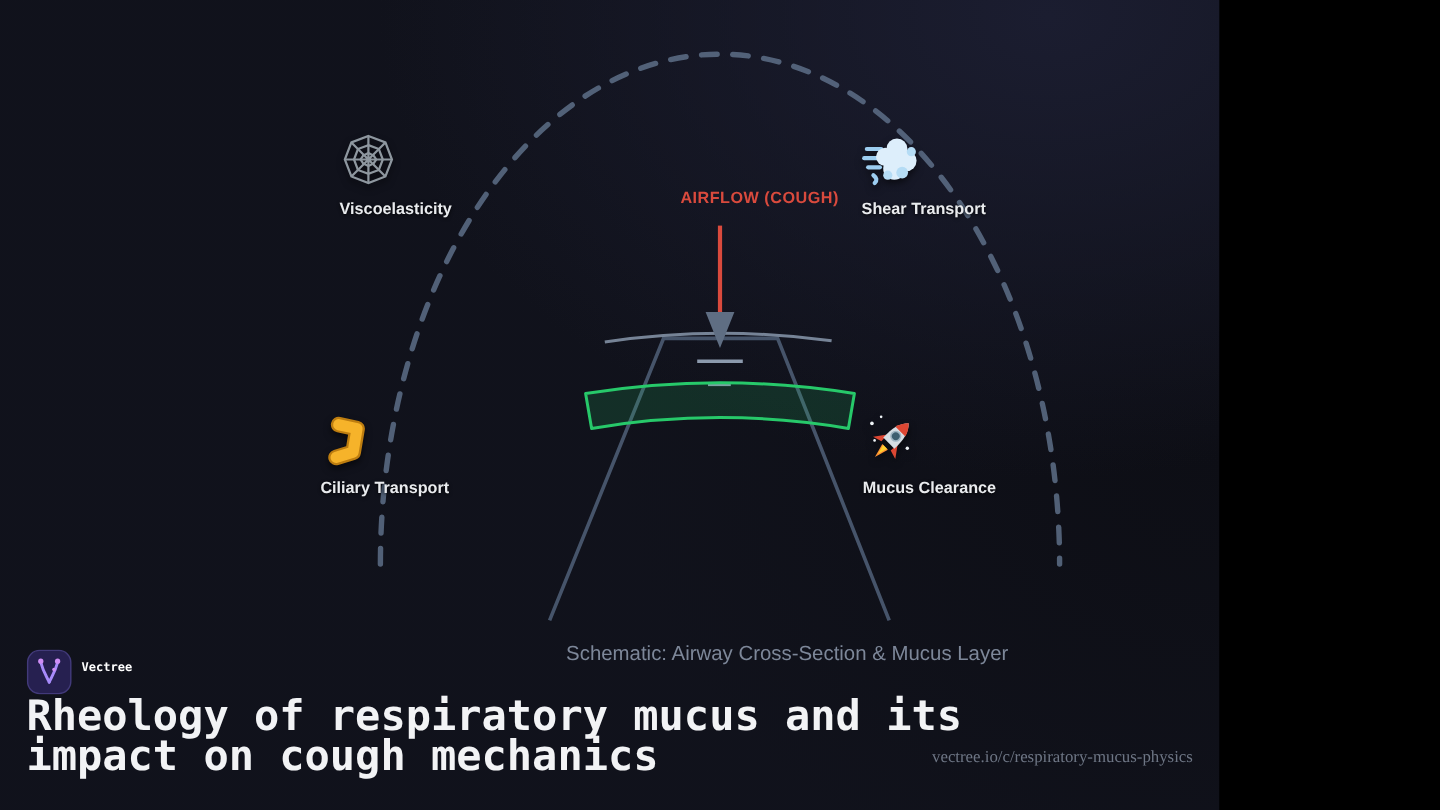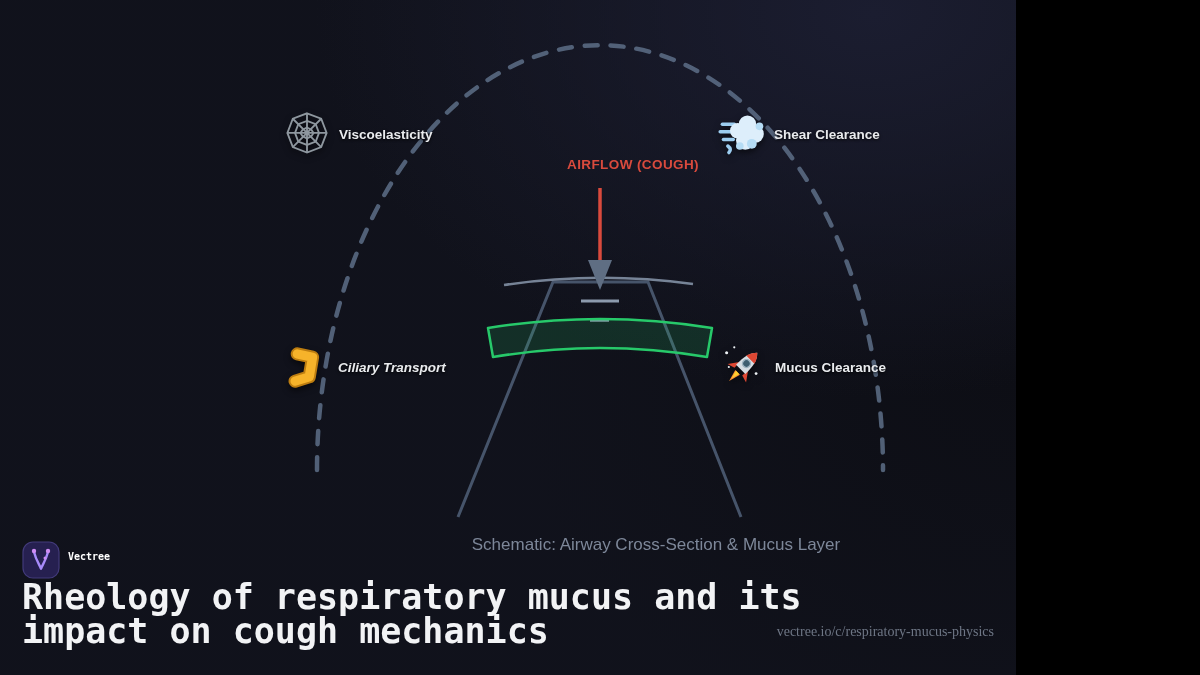--- a/index.html
+++ b/index.html
@@ -21,22 +21,22 @@
   .diagram-svg{position:absolute;left:0;top:0;}
   .dashed-arc{fill:none;stroke:var(--slate-dash);stroke-width:4.5;
     stroke-dasharray:13 13;stroke-linecap:round;opacity:.85;}
   .walls{fill:none;stroke:var(--slate);stroke-width:3;stroke-opacity:.92;}
   .opening-arc{fill:none;stroke:var(--slate-light);stroke-width:2.5;stroke-opacity:.9;}
   .flow-mark{stroke:#8c9aad;stroke-linecap:butt;}
   .mucus{fill:var(--green-fill);stroke:var(--green);stroke-width:2.5;stroke-linejoin:round;}
   .arrow-shaft{stroke:var(--red);stroke-width:3.5;}
   .arrow-head{fill:#5f6e83;}
 
-  .feature{position:absolute;width:180px;display:flex;flex-direction:row;
-    align-items:center;gap:8px;}
+  .feature{position:absolute;width:180px;display:flex;flex-direction:column;
+    gap:8px;}
   .feature .icon{width:48px;height:48px;display:block;
     filter:drop-shadow(0 3px 3px rgba(0,0,0,0.55));}
   .feature .flabel{font-size:13.5px;font-weight:bold;color:var(--label);
     text-shadow:0 1px 3px rgba(0,0,0,0.85);white-space:nowrap;}
 
   .airflow-label{position:absolute;left:633px;top:157px;transform:translateX(-50%);
     color:var(--red);font-size:13.5px;font-weight:bold;letter-spacing:.4px;white-space:nowrap;}
   .caption{position:absolute;left:656px;top:535px;transform:translateX(-50%);
     color:var(--caption);font-size:17px;white-space:nowrap;}
 
@@ -98,24 +98,24 @@
           <circle cx="34" cy="22" r="8"></circle>
         <circle cx="25" cy="28" r="8.5"></circle>
           <circle cx="18" cy="19" r="7"></circle>
       </g>
       <g fill="#b5dcf5">
         <circle cx="31" cy="31" r="4.5"></circle>
           <circle cx="20" cy="33" r="3.5"></circle>
         <circle cx="38" cy="15" r="3.5"></circle>
       </g>
     </svg>
-    <div class="flabel">Shear Clearance</div>
+    <div class="flabel">Shear Transport</div>
   </div>
 
-  <div class="feature" style="left:282px;top:343px;font-style:italic;">
+  <div class="feature" style="left:267px;top:343px;">
     <svg class="icon" viewBox="0 0 44 44">
       <polyline points="14,10 28,13 25,31 12,35" fill="none" stroke="#bd7d10" stroke-width="12" stroke-linecap="round" stroke-linejoin="round"></polyline>
       <polyline points="14,10 28,13 25,31 12,35" fill="none" stroke="#f6b32a" stroke-width="8.5" stroke-linecap="round" stroke-linejoin="round"></polyline>
       <path d="M10,38 q6,2 14,0" stroke="#bd7d10" stroke-width="1.5" fill="none" opacity="0"></path>
     </svg>
     <div class="flabel">Ciliary Transport</div>
   </div>
 
   <div class="feature" style="left:719px;top:343px;">
     <svg class="icon" viewBox="0 0 44 44">

